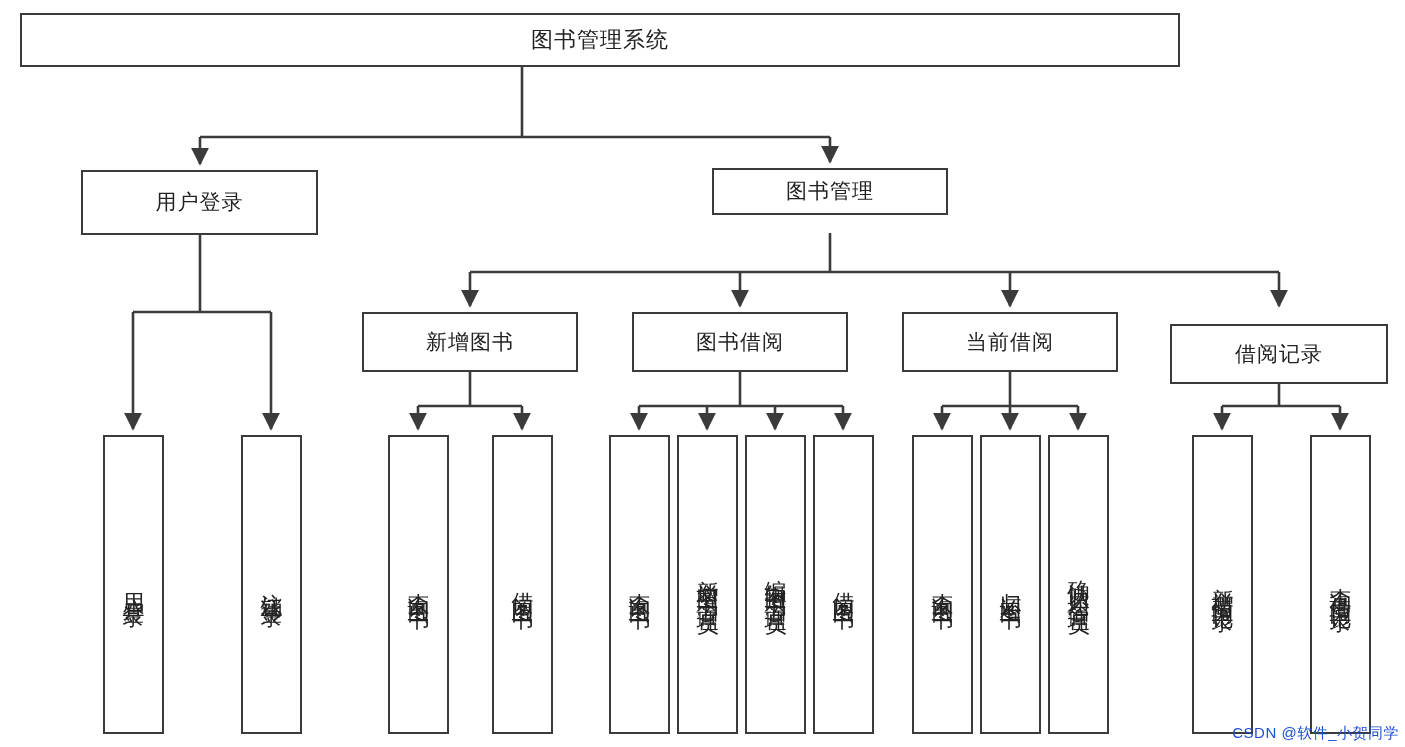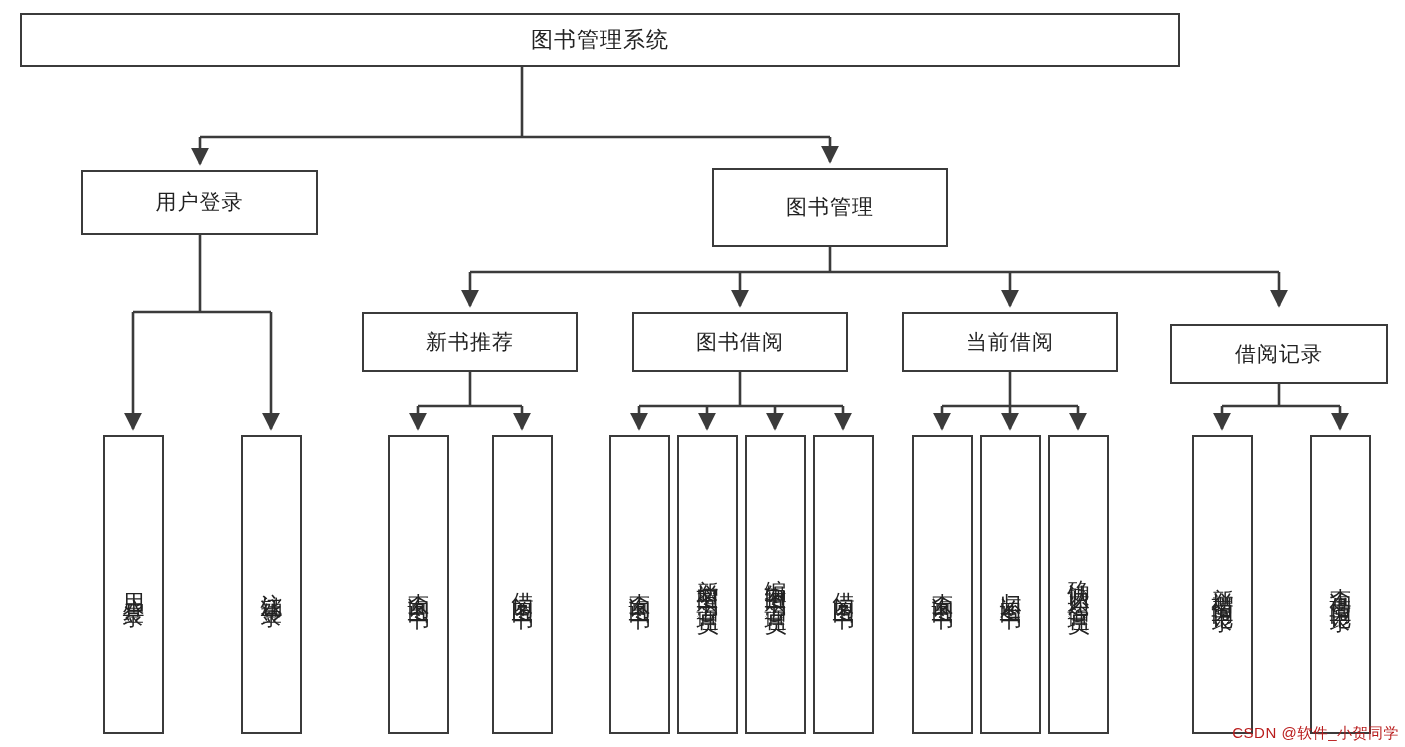--- a/index.html
+++ b/index.html
@@ -21,21 +21,21 @@
   .node.v .lbl{
     writing-mode:vertical-rl;
     text-orientation:upright;
     font-size:22px;
     line-height:1.0;
     letter-spacing:5px;
     max-height:286px;
     white-space:nowrap;
   }
 
-  .watermark{position:absolute;right:6px;bottom:4px;font-size:15px;color:#b91c1c;
+  .watermark{position:absolute;right:6px;bottom:4px;font-size:15px;color:#1d4ed8;
              letter-spacing:.5px;white-space:nowrap;}
 </style>
 </head>
 <body>
 
 <div id="canvas">
 
   <svg class="wires" viewBox="0 0 1405 747" xmlns="http://www.w3.org/2000/svg">
     <defs>
       <marker id="arrow" viewBox="0 0 10 10" refX="9" refY="5" markerWidth="7" markerHeight="7" orient="auto-start-reverse">
@@ -87,26 +87,26 @@
   </svg>
 
   <div class="node h root" style="left:20px;top:13px;width:1160px;height:54px;">
     <span class="lbl">图书管理系统</span>
   </div>
 
   <div class="node h" style="left:81px;top:170px;width:237px;height:65px;">
     <span class="lbl">用户登录</span>
   </div>
 
-  <div class="node h" style="left:712px;top:168px;width:236px;height:79px;">
+  <div class="node h" style="left:712px;top:168px;width:236px;height:47px;">
     <span class="lbl">图书管理</span>
   </div>
 
   <div class="node h" style="left:362px;top:312px;width:216px;height:60px;">
-    <span class="lbl">新书推荐</span>
+    <span class="lbl">新增图书</span>
   </div>
 
   <div class="node h" style="left:902px;top:312px;width:216px;height:60px;">
     <span class="lbl">当前借阅</span>
   </div>
 
   <div class="node h" style="left:632px;top:312px;width:216px;height:60px;">
     <span class="lbl">图书借阅</span>
   </div>
 

